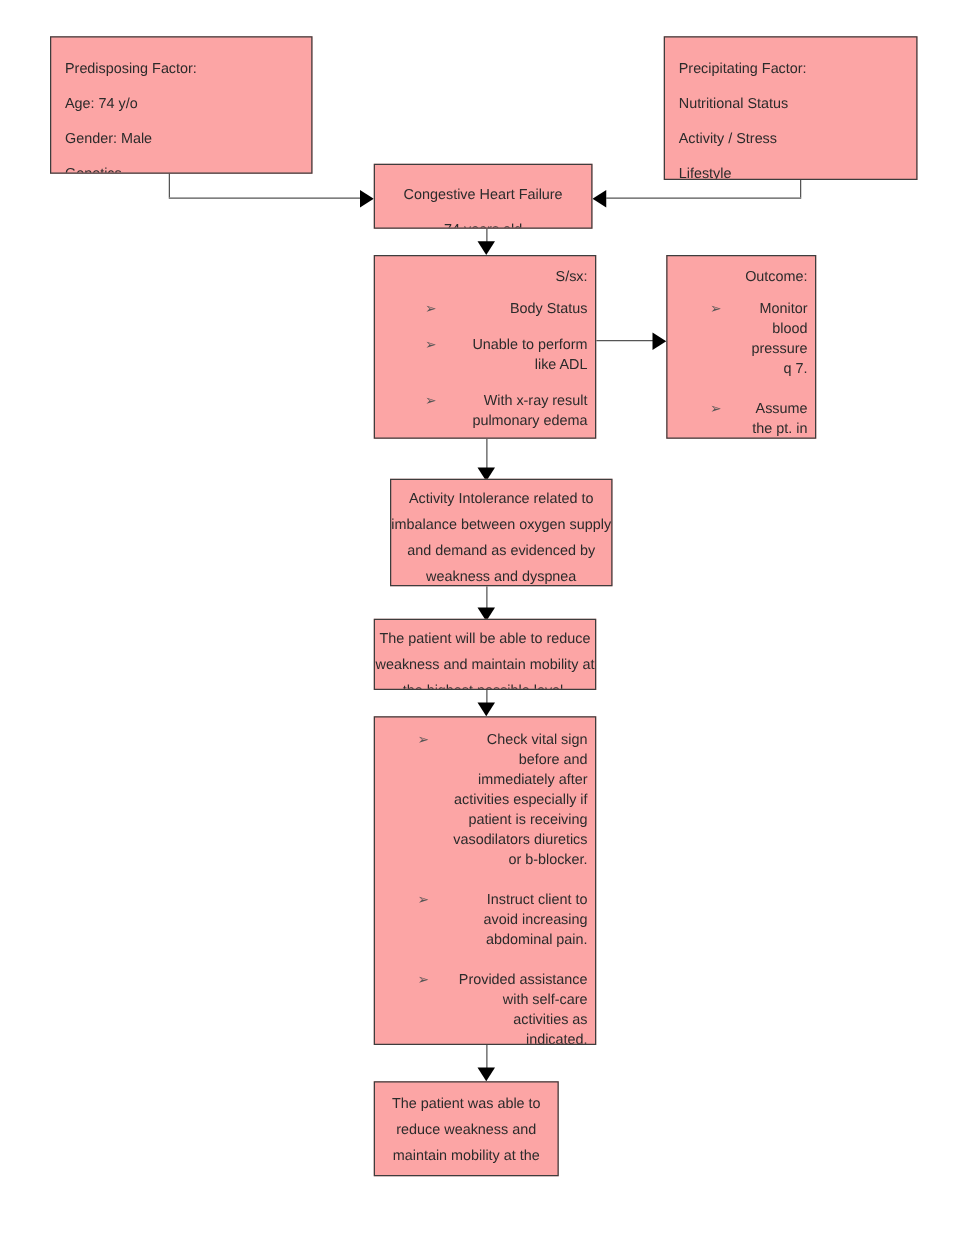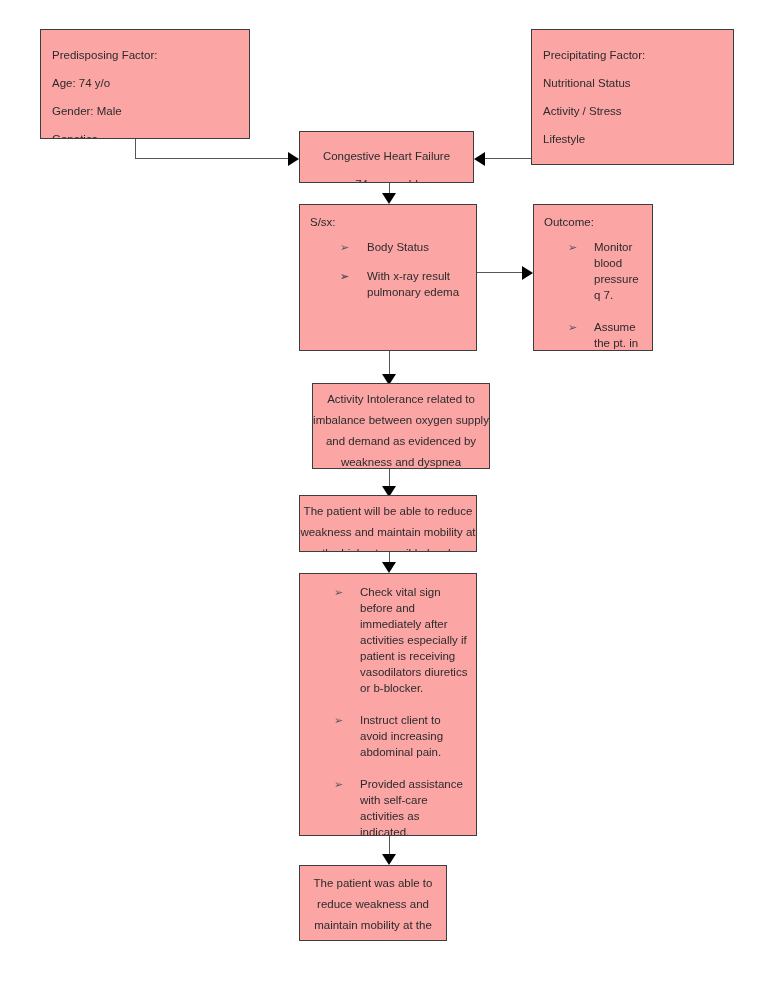--- a/index.html
+++ b/index.html
@@ -59,21 +59,21 @@
 
   
   #node-chf .inner { padding-top: 10px; }
   #node-chf .lbl {
     font-size: 11.5px;
     line-height: 28px;
     text-align: center;
   }
 
   
-  .listbox .inner { padding: 9px 6px 0 10px; }
+  .listbox .inner { padding: 9px 6px 0 10px; text-align: right; }
   .listbox .heading {
     display: block;
     font-size: 11.5px;
     line-height: 16px;
     margin-bottom: 9px;
     color: #2b2b2b;
   }
   .listbox ul {
     list-style: none;
     margin: 0;
@@ -164,21 +164,21 @@
 
   <div class="node factorbox" id="node-predisposing" style="left:40px; top:29px; width:210px; height:110px;">
     <div class="inner">
       <span class="lbl">Predisposing Factor:</span>
       <span class="lbl">Age: 74 y/o</span>
       <span class="lbl">Gender: Male</span>
       <span class="lbl">Genetics</span>
     </div>
   </div>
 
-  <div class="node factorbox" id="node-precipitating" style="left:531px; top:29px; width:203px; height:136px;">
+  <div class="node factorbox" id="node-precipitating" style="left:531px; top:29px; width:203px; height:115px;">
     <div class="inner">
       <span class="lbl">Precipitating Factor:</span>
       <span class="lbl">Nutritional Status</span>
       <span class="lbl">Activity / Stress</span>
       <span class="lbl">Lifestyle</span>
     </div>
   </div>
 
   <div class="node" id="node-chf" style="left:299px; top:131px; width:175px; height:52px;">
     <div class="inner">
@@ -190,20 +190,21 @@
   <div class="node listbox" id="node-ssx" style="left:299px; top:204px; width:178px; height:147px;">
     <div class="inner">
       <span class="heading">S/sx:</span>
       <ul>
         <li>
           <span class="bullet">➢</span>
           <span class="txt">Body Status</span>
         </li>
         <li>
           <span class="bullet">➢</span>
+          <span class="txt">Unable to perform like ADL</span>
         </li>
         <li>
           <span class="bullet">➢</span>
           <span class="txt">With x-ray result pulmonary edema</span>
         </li>
       </ul>
     </div>
   </div>
 
   <div class="node listbox narrow" id="node-outcome" style="left:533px; top:204px; width:120px; height:147px;">

